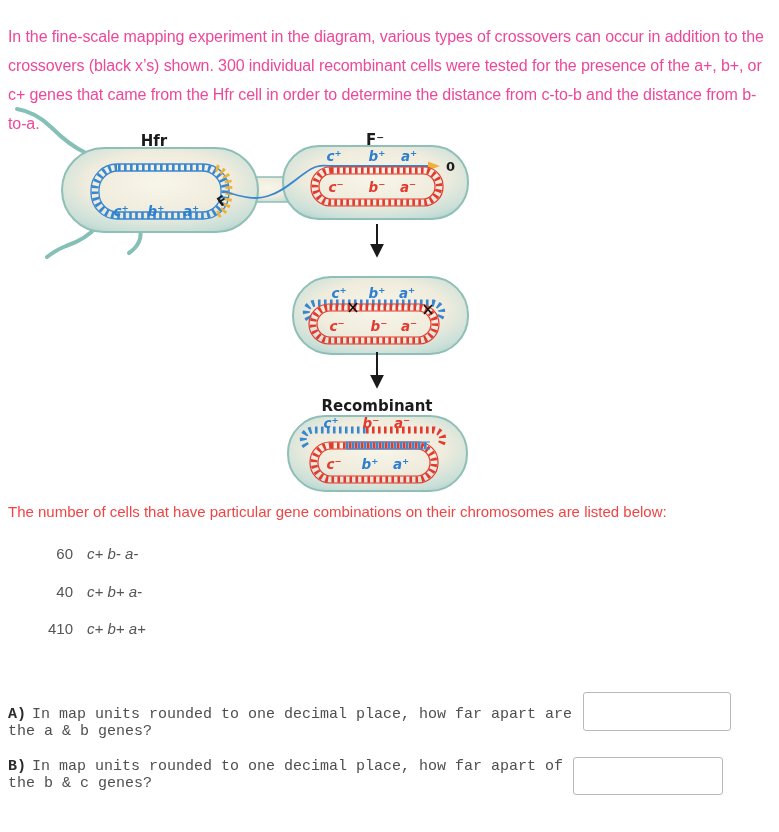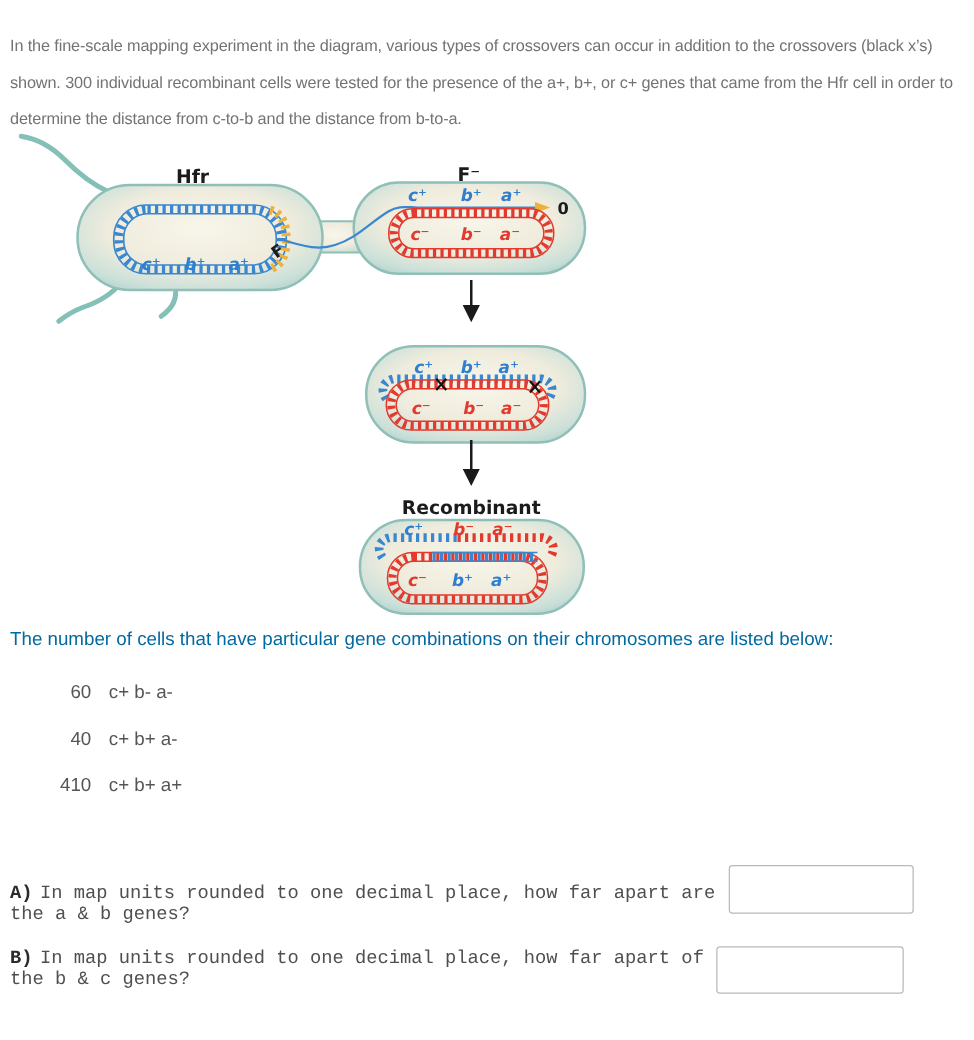--- a/index.html
+++ b/index.html
@@ -5,29 +5,29 @@
   html,body{margin:0;padding:0;background:#ffffff;}
   body{
     position:relative;
     width:779px;height:832px;
     font-family:"Liberation Sans", sans-serif;
     color:#4d4d4d;
     overflow:hidden;
   }
   .para{
     position:absolute;left:8px;top:22px;width:766px;
-    font-size:13px;line-height:29px;letter-spacing:-0.1px;color:#737373;
+    font-size:16px;line-height:29px;letter-spacing:-0.1px;color:#ec4899;
   }
   .counts-intro{
     position:absolute;left:8px;top:503px;width:760px;
-    font-size:15px;color:#0369a1;
+    font-size:15px;color:#ef4444;
   }
   .count-row{position:absolute;left:0;font-size:15px;color:#555;}
   .count-n{position:absolute;left:20px;top:0;width:53px;text-align:right;}
-  .count-combo{position:absolute;left:87px;top:0;white-space:nowrap;}
+  .count-combo{position:absolute;left:87px;top:0;white-space:nowrap;font-style:italic;}
   .q{position:absolute;left:8px;font-size:15px;color:#4f4f4f;width:570px;font-family:Liberation Mono, monospace;}
   .qlabel{font-weight:bold;color:#2b2b2b;margin-right:6px;}
   .answer{
     position:absolute;
     border:1px solid #b9b9b9;border-radius:3px;
     background:#ffffff;outline:none;
     font-size:15px;padding:0 8px;box-sizing:border-box;
     font-family:"Liberation Sans", sans-serif;
   }
   svg{position:absolute;left:0;top:0;}

